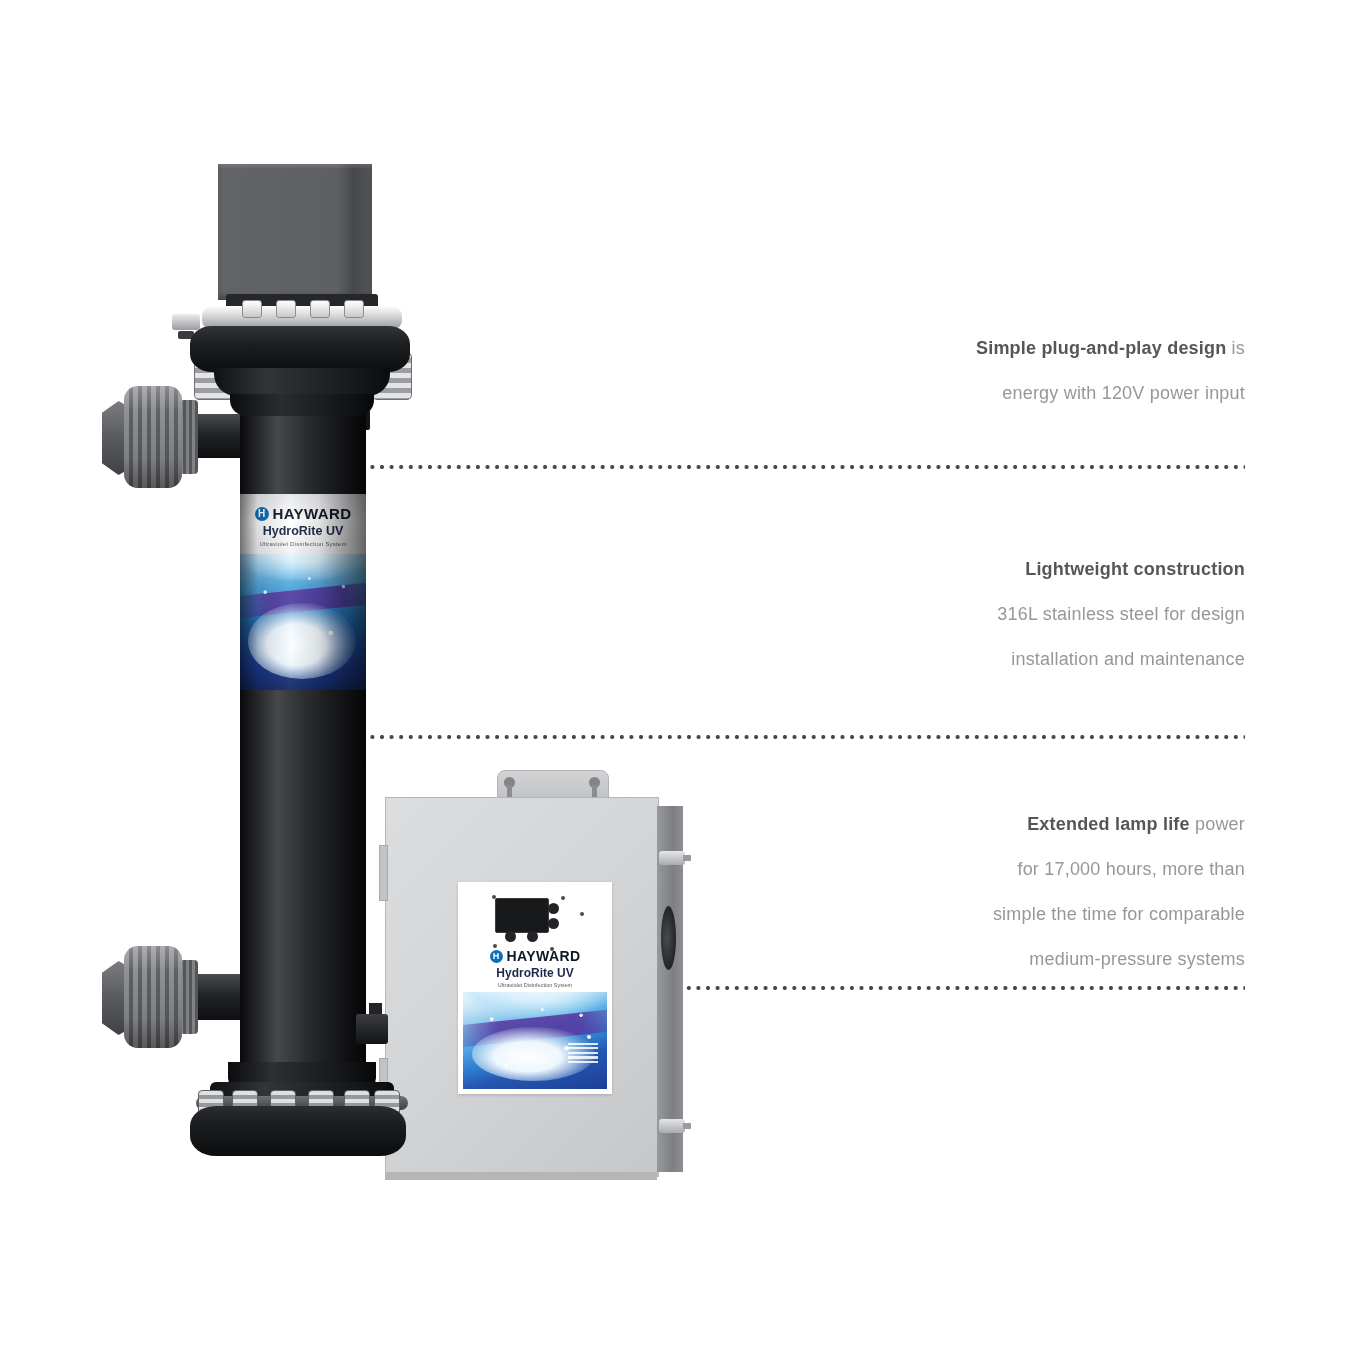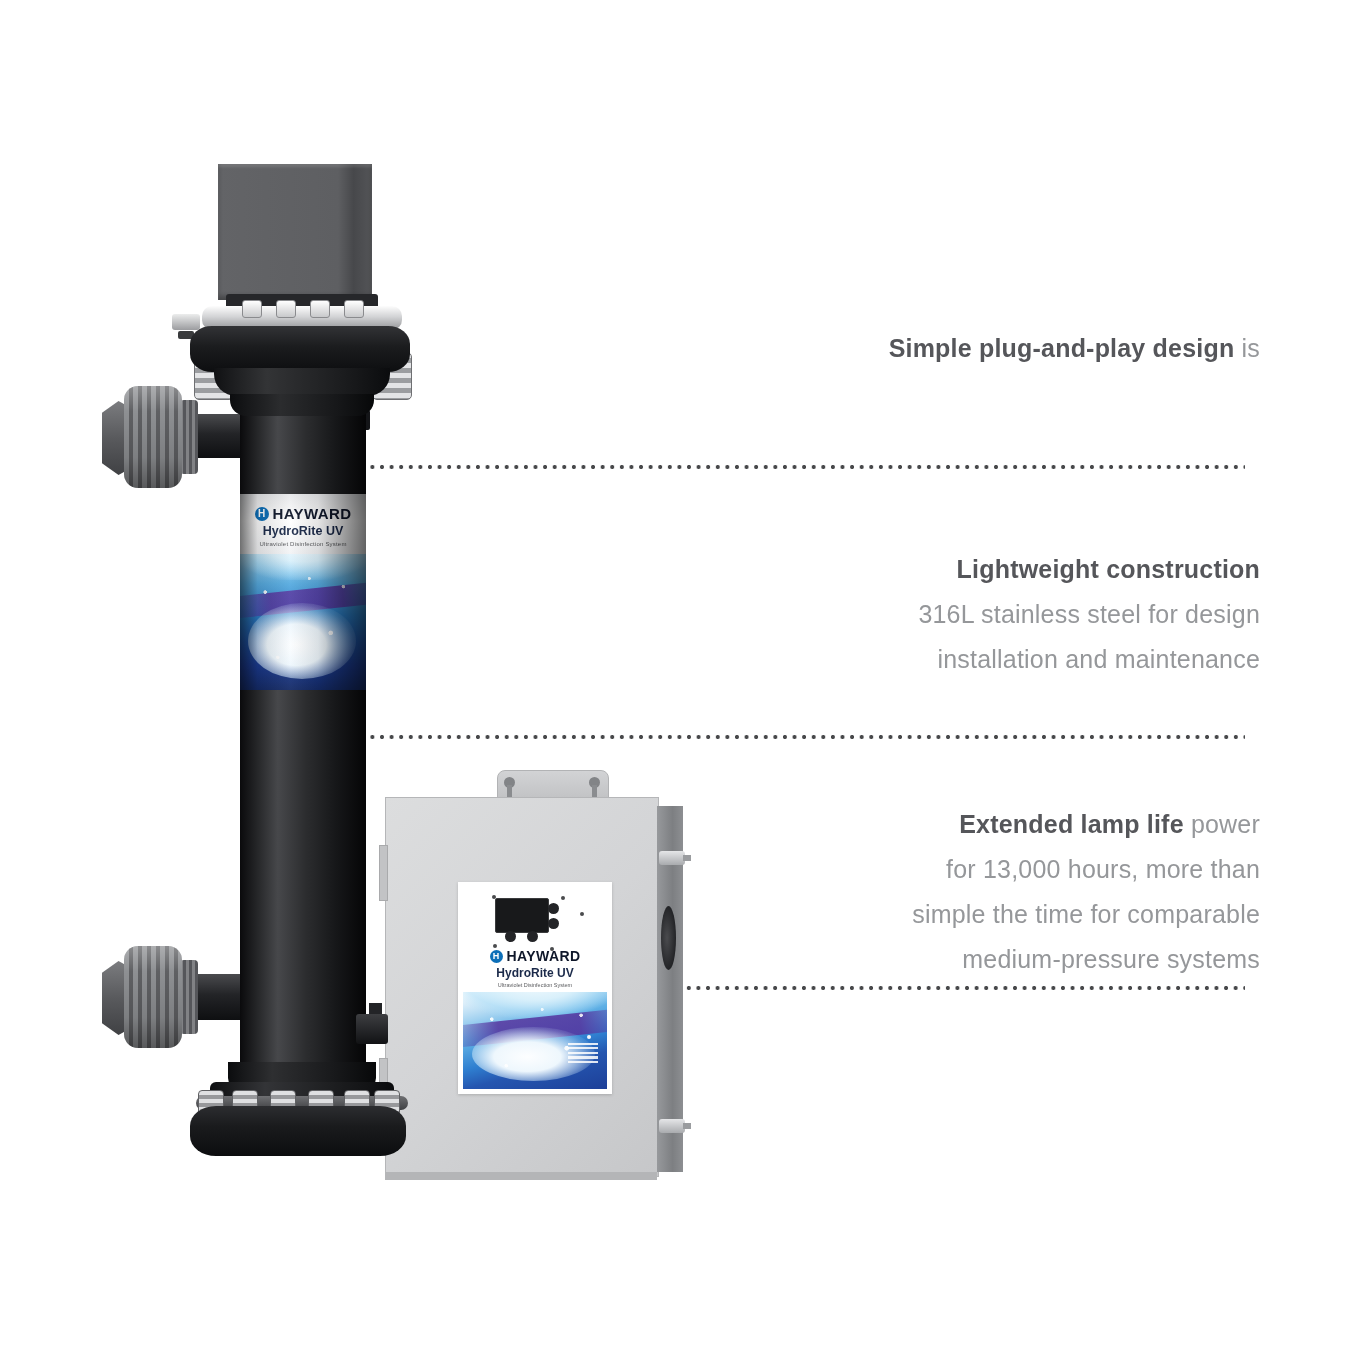--- a/index.html
+++ b/index.html
@@ -8,21 +8,21 @@
   .abs{position:absolute;}
 
   
   .leader{position:absolute;height:6px;background-image:radial-gradient(circle,#47484a 1.8px,transparent 2.3px);
           background-size:9.6px 6px;background-repeat:repeat-x;background-position:left center;}
   .leader1{left:358px;top:464px;width:887px;}
   .leader2{left:358px;top:734px;width:887px;}
   .leader3{left:684px;top:985px;width:561px;}
 
   
-  .feature{position:absolute;right:90px;text-align:right;font-size:25px;line-height:45px;
+  .feature{position:absolute;right:105px;text-align:right;font-size:18px;line-height:45px;
            color:#95979a;letter-spacing:.2px;}
   .feature b{color:#55565a;font-weight:bold;}
   .f1{top:326px;} .f2{top:547px;} .f3{top:802px;}
 
   
   .jbox{left:218px;top:164px;width:154px;height:136px;
         background:linear-gradient(90deg,#636467 0%,#5e5f62 78%,#47484b 88%,#545558 100%);
         box-shadow:inset 0 3px 3px rgba(255,255,255,.12), inset 0 -4px 5px rgba(0,0,0,.3);z-index:2;}
 
   
@@ -265,28 +265,29 @@
   <span class="abs bf-nut bn5"></span>
   <span class="abs bf-nut bn6"></span>
   <div class="abs bf-disc"></div>
 
   <div class="leader leader1"></div>
   <div class="leader leader2"></div>
   <div class="leader leader3"></div>
 
   <div class="feature f1">
     <div><b>Simple plug-and-play design</b><span> is</span></div>
+    <div>energy with 120V power input</div>
   </div>
 
   <div class="feature f2">
     <div><b>Lightweight construction</b><span></span></div>
     <div>316L stainless steel for design</div>
     <div>installation and maintenance</div>
   </div>
 
   <div class="feature f3">
     <div><b>Extended lamp life</b><span> power</span></div>
-    <div>for 13,000 hours, more than</div>
+    <div>for 17,000 hours, more than</div>
     <div>simple the time for comparable</div>
     <div>medium-pressure systems</div>
   </div>
 
 </div>
 
 </body></html>

